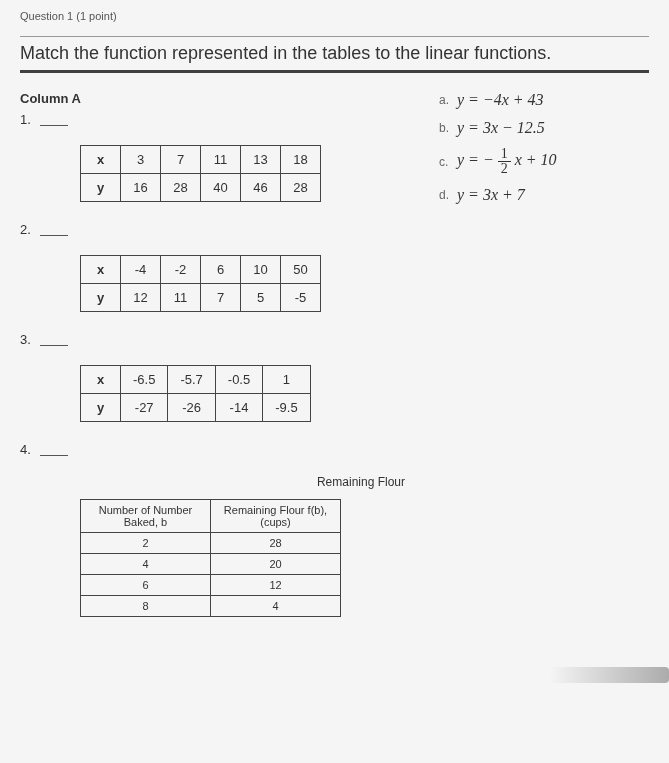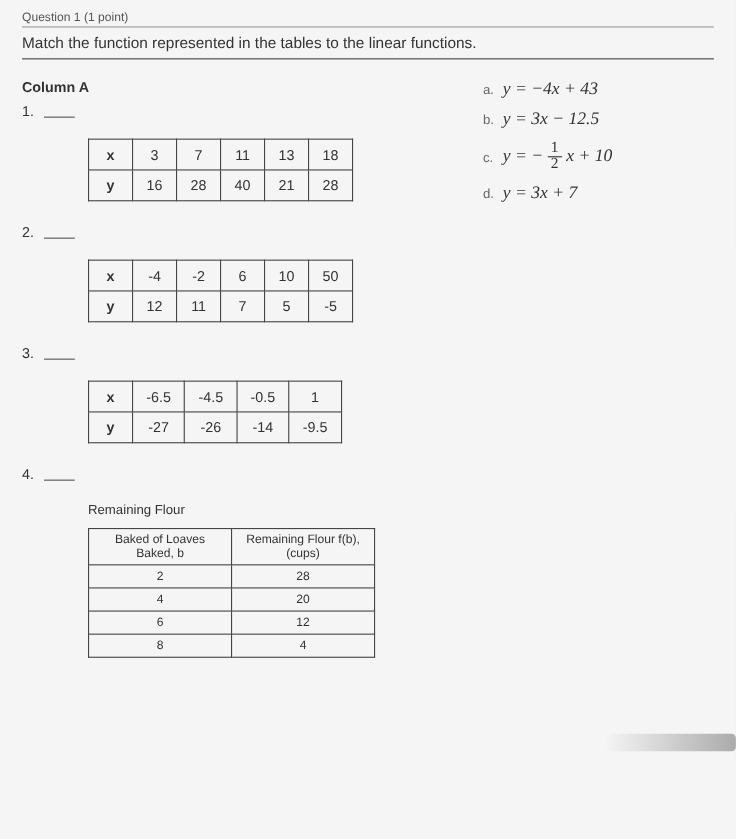--- a/index.html
+++ b/index.html
@@ -16,27 +16,27 @@
     background: #f5f5f6;
     padding: 10px 20px 20px 20px;
     min-height: 763px;
     position: relative;
   }
   .qheader {
     font-size: 11px;
     color: #555;
     margin-bottom: 6px;
     border-bottom: 1px solid #999;
-    padding-bottom: 2px;
+    padding-bottom: 14px;
   }
   .instruction {
-    font-size: 14px;
+    font-size: 18px;
     color: #333;
     margin-bottom: 18px;
-    border-bottom: 1px solid #404040;
+    border-bottom: 3px solid #404040;
     padding-bottom: 6px;
   }
   .colA-title, .colB-title {
     font-weight: bold;
     font-size: 13px;
     margin-bottom: 6px;
   }
   .main {
     display: flex;
     gap: 34px;
@@ -112,21 +112,21 @@
     border: 1.5px solid #444;
     padding: 4px 8px;
     text-align: center;
     font-size: 11px;
     color: #333;
     font-weight: normal;
   }
   .tbl2 th { font-weight: normal; }
   .caption {
     font-size: 12px;
-    text-align: left;
+    text-align: right;
     margin-left: 60px;
     margin-bottom: 2px;
   }
   .shadow-bar {
     position: absolute;
     right: 0;
     bottom: 80px;
     width: 120px;
     height: 16px;
     background: linear-gradient(to right, rgba(0,0,0,0), rgba(0,0,0,0.3));
@@ -156,21 +156,21 @@
         <td>7</td>
         <td>11</td>
         <td>13</td>
         <td>18</td>
       </tr>
       <tr>
         <td class="hdr">y</td>
         <td>16</td>
         <td>28</td>
         <td>40</td>
-        <td>21</td>
+        <td>46</td>
         <td>28</td>
       </tr>
     </tbody>
         </table>
 
     <div class="item" style="margin-top:20px">
       <span class="item-num">2.</span>
       <span class="blank"></span>
     </div>
     <table class="tbl">
@@ -196,21 +196,21 @@
 
     <div class="item" style="margin-top:20px">
       <span class="item-num">3.</span>
       <span class="blank"></span>
     </div>
     <table class="tbl">
       <tbody>
             <tr>
         <td class="hdr">x</td>
         <td>-6.5</td>
-        <td>-4.5</td>
+        <td>-5.7</td>
         <td>-0.5</td>
         <td>1</td>
       </tr>
       <tr>
         <td class="hdr">y</td>
         <td>-27</td>
         <td>-26</td>
         <td>-14</td>
         <td>-9.5</td>
       </tr>
@@ -218,21 +218,21 @@
         </table>
 
     <div class="item" style="margin-top:20px">
       <span class="item-num">4.</span>
       <span class="blank"></span>
     </div>
     <div class="caption">Remaining Flour</div>
     <table class="tbl2">
       <tbody>
             <tr>
-        <th style="width:130px">Baked of Loaves Baked, b</th>
+        <th style="width:130px">Number of Number Baked, b</th>
         <th style="width:130px">Remaining Flour f(b), (cups)</th>
       </tr>
       <tr>
               <td>2</td>
               <td>28</td>
             </tr>
       <tr>
               <td>4</td>
               <td>20</td>
             </tr>

